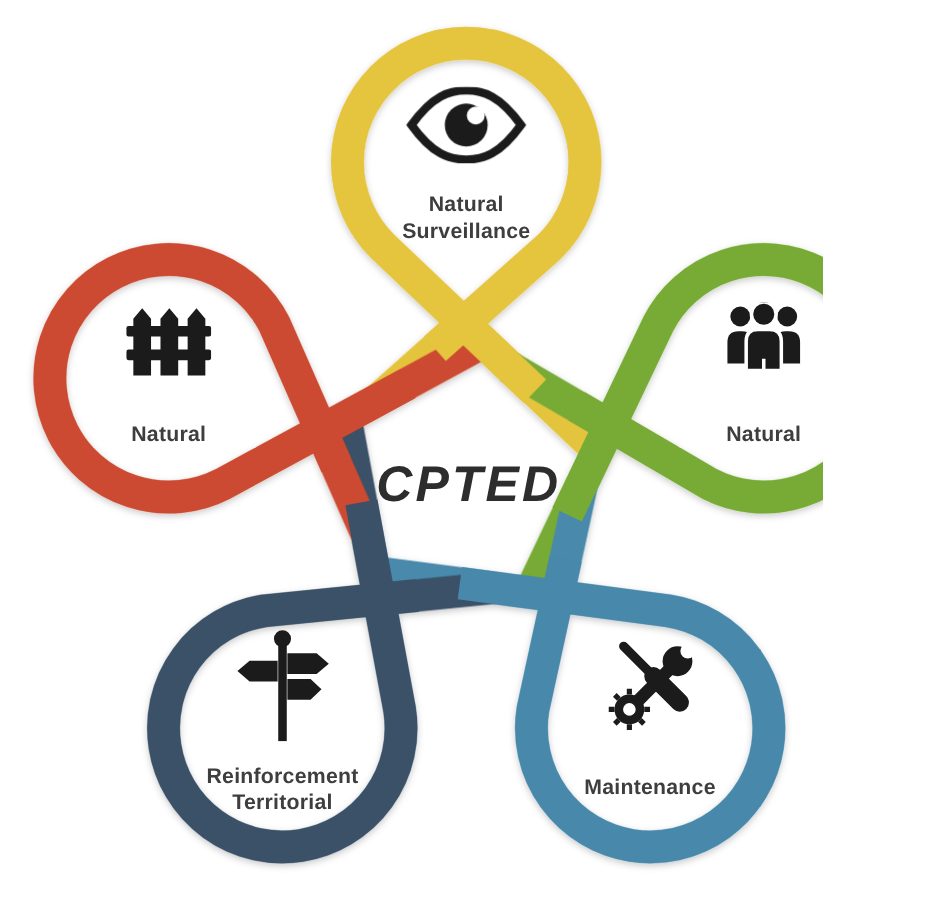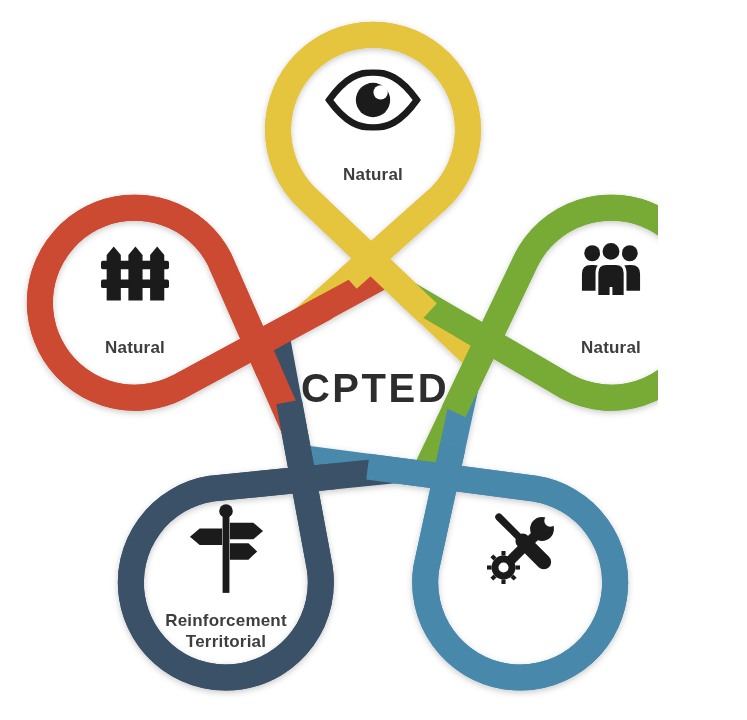--- a/index.html
+++ b/index.html
@@ -51,20 +51,21 @@
 
   <div class="icon" style="left:373px;top:100px;">
     <svg width="96" height="61" viewBox="0 0 100 64">
       <path d="M4,32 C22,7 36,3 50,3 C64,3 78,7 96,32 C78,57 64,61 50,61 C36,61 22,57 4,32 Z" fill="none" stroke="#1b1b1b" stroke-width="7"></path>
       <circle cx="50" cy="32" r="18" fill="#1b1b1b"></circle>
       <circle cx="58" cy="24" r="7.5" fill="#ffffff"></circle>
     </svg>
   </div>
   <div class="petal-label" style="left:373px;top:174px;">
     <div>Natural</div>
+    <div>Surveillance</div>
   </div>
 
   <div class="icon" style="left:611px;top:272px;">
     <svg width="64" height="60" viewBox="0 0 68 64">
       <g fill="#1b1b1b">
         <circle cx="14" cy="12" r="8.5"></circle>
         <path d="M3,52 V34 q0,-9.5 9.5,-9.5 h3 q9.5,0 9.5,9.5 V52 Z"></path>
         <circle cx="54" cy="12" r="8.5"></circle>
         <path d="M43,52 V34 q0,-9.5 9.5,-9.5 h3 q9.5,0 9.5,9.5 V52 Z"></path>
         <g stroke="#ffffff" stroke-width="3">
@@ -95,20 +96,23 @@
         <line x1="39.2" y1="56.8" x2="42.7" y2="53.3"></line>
         <line x1="30" y1="53" x2="30" y2="48"></line>
         <line x1="20.8" y1="56.8" x2="17.3" y2="53.3"></line>
         <line x1="17" y1="66" x2="12" y2="66"></line>
         <line x1="20.8" y1="75.2" x2="17.3" y2="78.7"></line>
         <line x1="30" y1="79" x2="30" y2="84"></line>
         <line x1="39.2" y1="75.2" x2="42.7" y2="78.7"></line>
       </g>
     </svg>
   </div>
+  <div class="petal-label" style="left:520px;top:630px;">
+    <div>Maintenance</div>
+  </div>
 
   <div class="icon" style="left:226px;top:549px;">
     <svg width="78" height="92" viewBox="0 0 80 94">
       <g fill="#1b1b1b">
         <rect x="36.5" y="12" width="7" height="80"></rect>
         <circle cx="40" cy="8" r="7"></circle>
         <polygon points="36,26 13,26 3,34.5 13,43 36,43"></polygon>
         <polygon points="44,20 68,20 78,28.5 68,37 44,37"></polygon>
         <polygon points="44,41 63,41 72,49.5 63,58 44,58"></polygon>
       </g>
@@ -127,15 +131,15 @@
         <path d="M6,60 L6,12 L13.5,3 L21,12 L21,60 Z"></path>
         <path d="M29,60 L29,12 L36.5,3 L44,12 L44,60 Z"></path>
         <path d="M52,60 L52,12 L59.5,3 L67,12 L67,60 Z"></path>
       </g>
     </svg>
   </div>
   <div class="petal-label" style="left:135px;top:347px;">
     <div>Natural</div>
   </div>
 
-  <div class="center-title" style="left:375px;top:388px;">CPTED</div>
+  <div class="center-title" style="left:375px;top:388px;font-style:italic;">CPTED</div>
 
 </div>
 
 </body></html>

